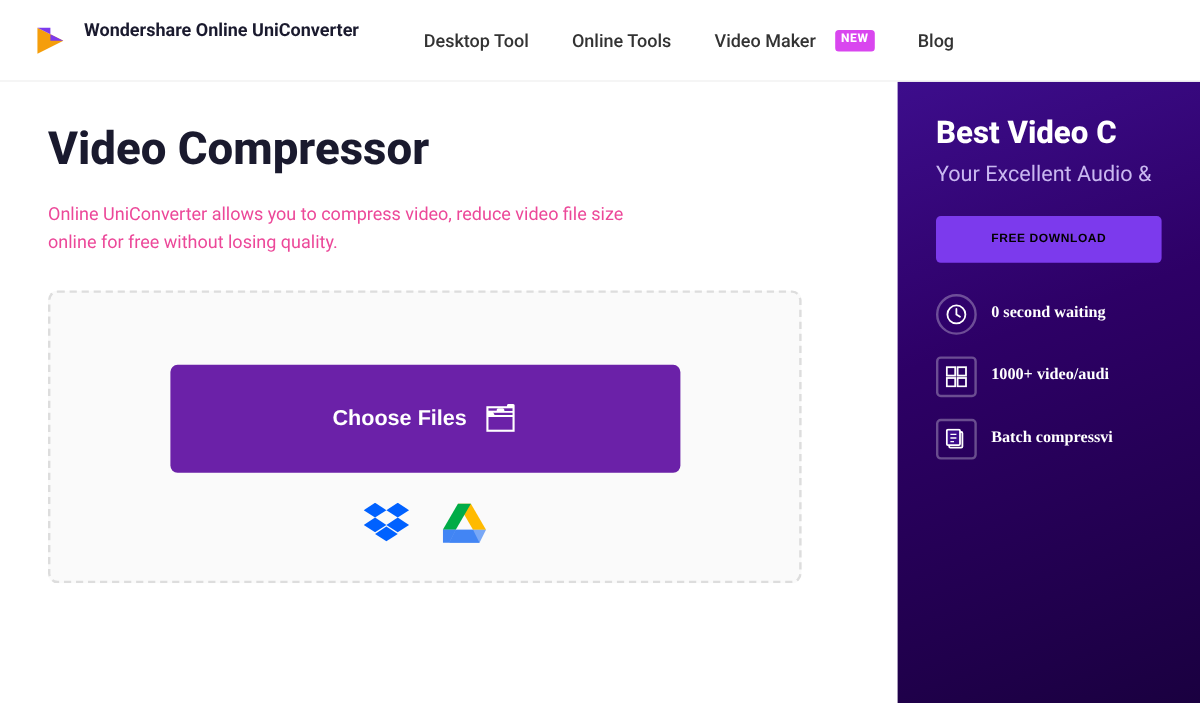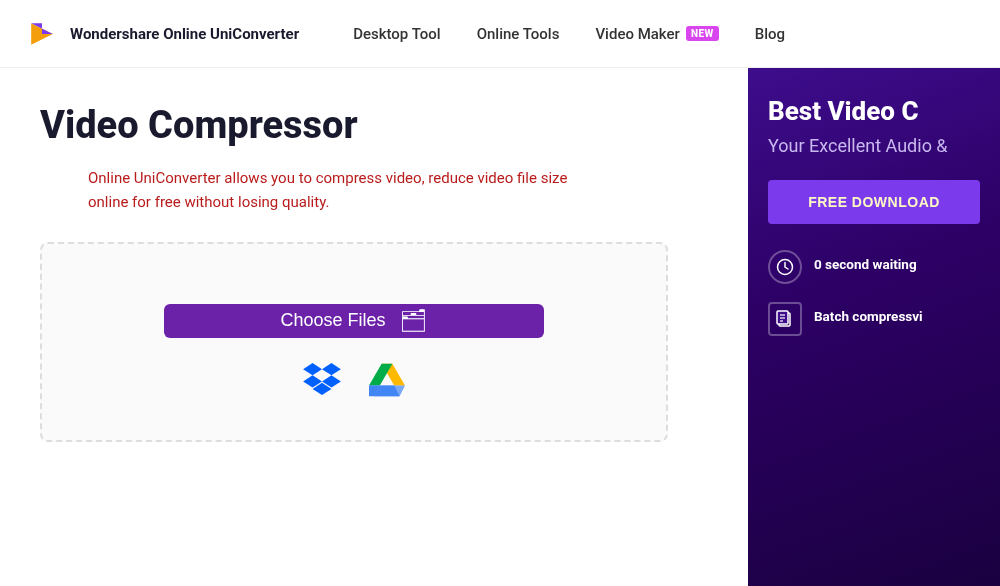--- a/index.html
+++ b/index.html
@@ -11,21 +11,21 @@
       align-items: center;
       height: 68px;
       padding: 0 24px;
       background: #fff;
       border-bottom: 1px solid #eee;
       position: relative;
       z-index: 10;
     }
     .logo-area {
       display: flex;
-      align-items: center;
+      align-items: flex-start;
       gap: 10px;
       margin-right: 40px;
       flex-shrink: 0;
     }
     .logo-icon {
       width: 36px;
       height: 36px;
     }
     .logo-text {
       font-size: 15px;
@@ -42,22 +42,21 @@
     .nav-item {
       padding: 8px 14px;
       font-size: 15px;
       color: #333;
       cursor: pointer;
       white-space: nowrap;
       font-weight: 500;
     }
     .nav-item-video-maker {
       display: flex;
-      align-items: center;
-      gap: 6px;
+      gap: 16px;
       padding: 8px 14px;
       font-size: 15px;
       color: #333;
       cursor: pointer;
       font-weight: 500;
     }
     .new-badge {
       background: #d946ef;
       color: #fff;
       font-size: 10px;
@@ -83,52 +82,51 @@
     }
     .page-title {
       font-size: 38px;
       font-weight: 800;
       color: #1a1a2e;
       margin-bottom: 18px;
       line-height: 1.15;
     }
     .page-desc {
       font-size: 15px;
-      color: #b91c1c;
+      color: #ec4899;
       line-height: 1.6;
       max-width: 520px;
       margin-bottom: 28px;
-      margin-left: 48px;
     }
 
     
     .upload-area {
       background: #fafafa;
       border: 2px dashed #ddd;
       border-radius: 8px;
       padding: 60px 20px 30px;
       display: flex;
       flex-direction: column;
       align-items: center;
       gap: 20px;
       min-height: 200px;
     }
     .choose-files-btn {
       background: #6b21a8;
       color: #fff;
       border: none;
       border-radius: 6px;
-      padding: 4px 50px;
+      padding: 32px 50px;
       font-size: 18px;
-      font-weight: 400;
+      font-weight: 700;
       cursor: pointer;
       display: flex;
       align-items: center;
       gap: 14px;
-      width: 380px;
+      width: 425px;
       justify-content: center;
     }
     .folder-icon-unicode {
       font-size: 22px;
     }
     .cloud-icons {
       display: flex;
       align-items: center;
       gap: 28px;
       margin-top: 4px;
@@ -141,61 +139,62 @@
     
     .gdrive-icon {
       width: 36px;
       height: 36px;
     }
 
     
     .right-sidebar {
       width: 252px;
       background: linear-gradient(160deg, #3d0d8c 0%, #2d0066 40%, #1a0040 100%);
-      padding: 28px 20px 20px;
+      padding: 28px 32px 20px;
       display: flex;
       flex-direction: column;
       gap: 22px;
       overflow: hidden;
     }
     .sidebar-title {
       font-size: 26px;
       font-weight: 800;
       color: #fff;
       line-height: 1.2;
     }
     .sidebar-subtitle {
       font-size: 18px;
       color: #c9b8f0;
       margin-top: 6px;
       line-height: 1.4;
     }
     .free-download-btn {
       background: #7c3aed;
-      color: #fef9c3;
+      color: #000000;
       border: none;
       border-radius: 4px;
       padding: 14px 10px;
-      font-size: 14px;
+      font-size: 10px;
       font-weight: 800;
       cursor: pointer;
       letter-spacing: 0.5px;
       text-align: center;
       width: 100%;
     }
     .feature-list {
       display: flex;
       flex-direction: column;
       gap: 18px;
       margin-top: 4px;
     }
     .feature-item {
       display: flex;
       align-items: flex-start;
       gap: 12px;
+      font-family: Liberation Serif, serif;
     }
     .feature-icon-circle {
       width: 34px;
       height: 34px;
       border: 2px solid rgba(255,255,255,0.3);
       border-radius: 50%;
       display: flex;
       align-items: center;
       justify-content: center;
       flex-shrink: 0;
@@ -295,20 +294,31 @@
       <div class="feature-item">
         <div class="feature-icon-circle">
           <svg width="18" height="18" viewBox="0 0 18 18" fill="none" xmlns="http://www.w3.org/2000/svg">
             <circle cx="9" cy="9" r="7.5" stroke="white" stroke-width="1.5"></circle>
             <polyline points="9,4.5 9,9 12,11" stroke="white" stroke-width="1.5" stroke-linecap="round"></polyline>
           </svg>
         </div>
         <div class="feature-text">0 second waiting</div>
       </div>
 
+      <div class="feature-item">
+        <div class="feature-icon-square">
+          <svg width="18" height="18" viewBox="0 0 18 18" fill="none" xmlns="http://www.w3.org/2000/svg">
+            <rect x="1" y="1" width="7" height="7" stroke="white" stroke-width="1.5"></rect>
+            <rect x="10" y="1" width="7" height="7" stroke="white" stroke-width="1.5"></rect>
+            <rect x="1" y="10" width="7" height="7" stroke="white" stroke-width="1.5"></rect>
+            <rect x="10" y="10" width="7" height="7" stroke="white" stroke-width="1.5"></rect>
+          </svg>
+        </div>
+        <div class="feature-text">1000+ video/audi</div>
+      </div>
 
       <div class="feature-item">
         <div class="feature-icon-square">
           <svg width="18" height="18" viewBox="0 0 18 18" fill="none" xmlns="http://www.w3.org/2000/svg">
             <rect x="3" y="3" width="11" height="13" stroke="white" stroke-width="1.5" rx="1"></rect>
             <rect x="1" y="1" width="11" height="13" stroke="white" stroke-width="1.5" rx="1" fill="#3d0d8c"></rect>
             <line x1="4" y1="5" x2="9" y2="5" stroke="white" stroke-width="1.2"></line>
             <line x1="4" y1="8" x2="9" y2="8" stroke="white" stroke-width="1.2"></line>
             <line x1="4" y1="11" x2="7" y2="11" stroke="white" stroke-width="1.2"></line>
           </svg>

